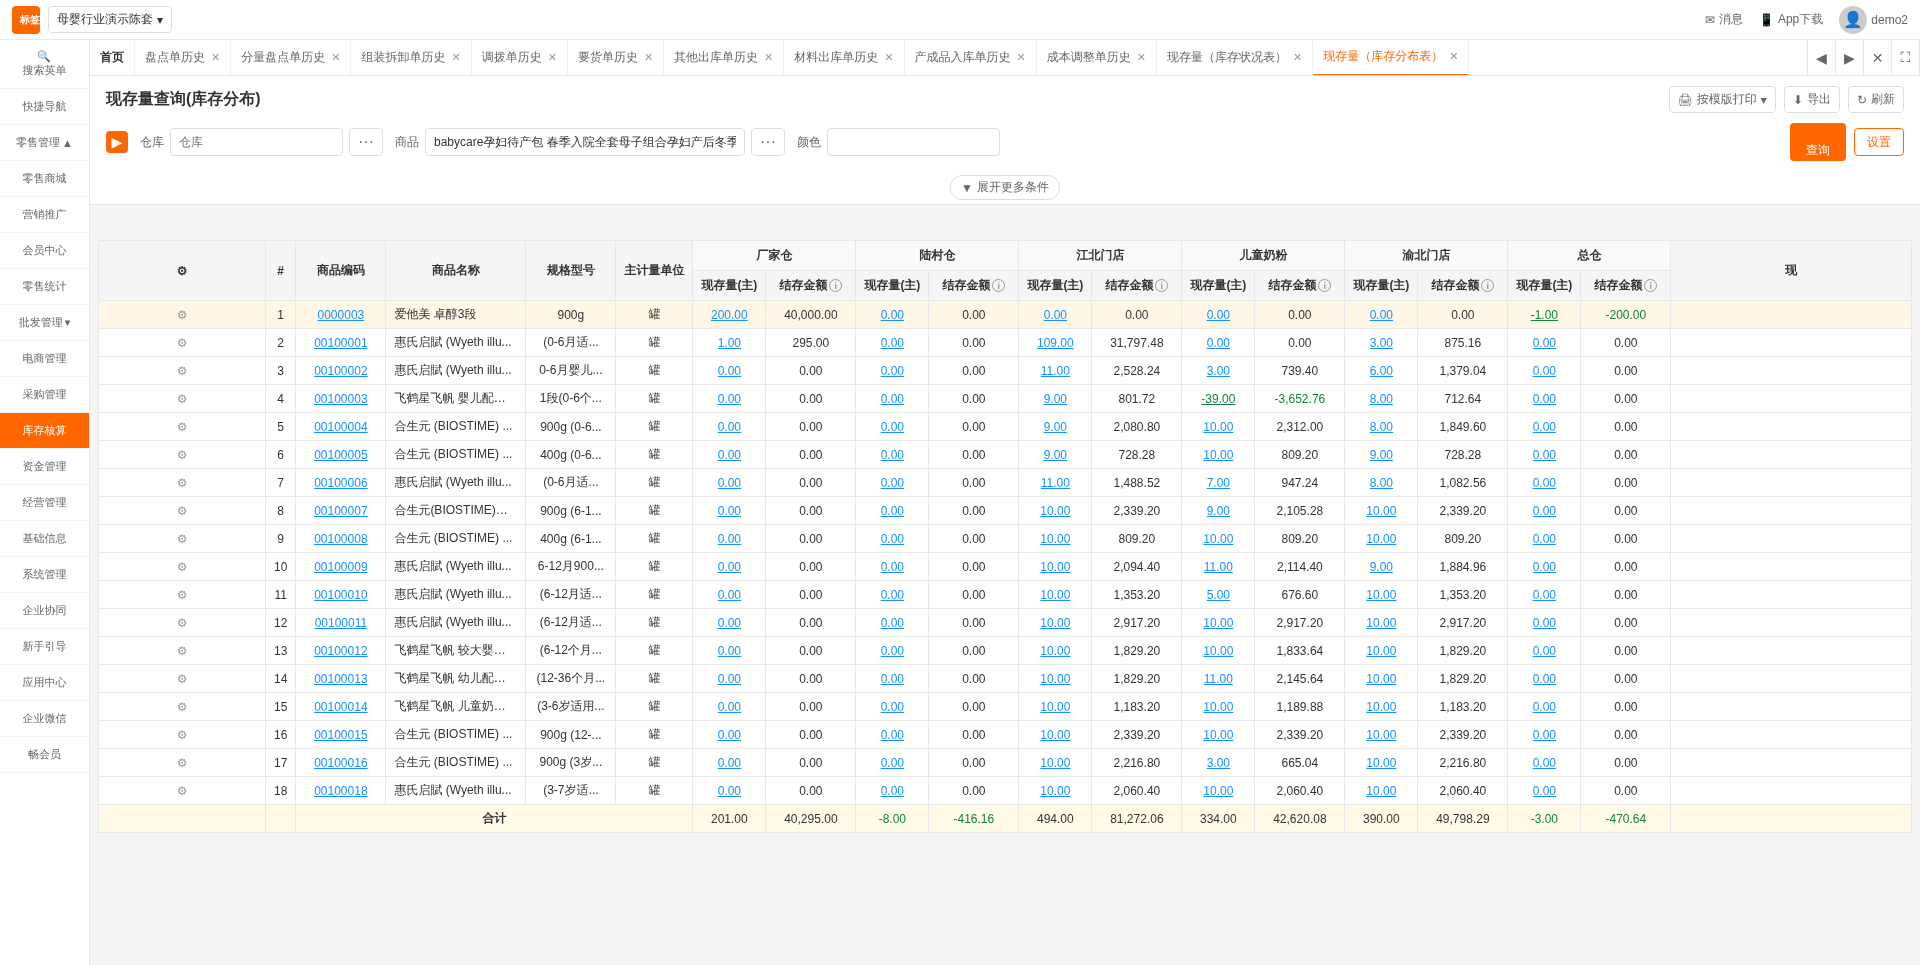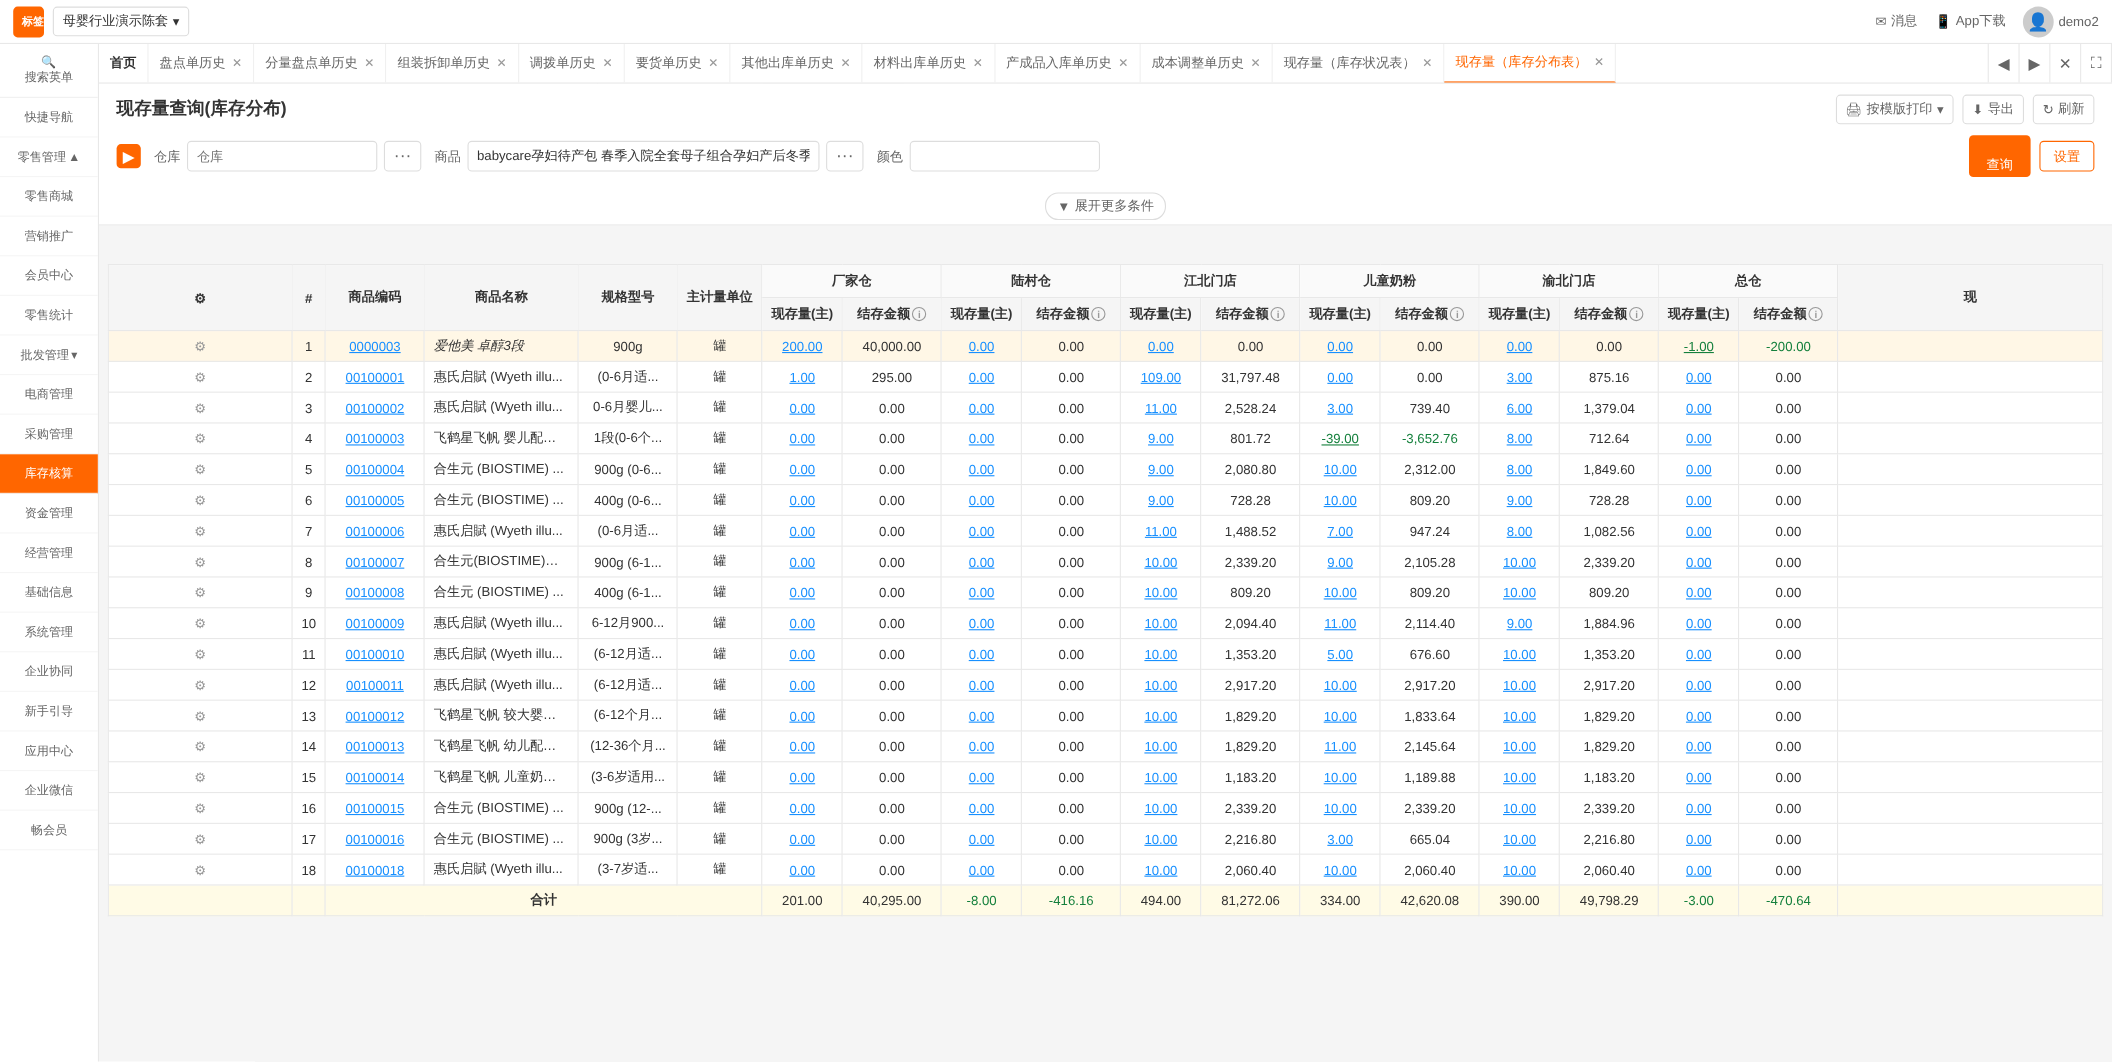--- a/index.html
+++ b/index.html
@@ -442,21 +442,21 @@
           <th class="col-qty">现存量(主)</th>
           <th class="col-amt">结存金额<span class="info-icon">i</span></th>
         </tr>
       </thead>
       <tbody id="table-body">
 
       <tr class="highlight-row">
     <td style="text-align:center;cursor:pointer;color:#999;">⚙</td>
     <td>1</td>
     <td class="underline">0000003</td>
-    <td class="text-left" style="max-width:140px;overflow:hidden;text-overflow:ellipsis;font-style:italic;" title="爱他美 卓醇3段">爱他美 卓醇3段</td>
+    <td class="text-left" style="max-width:140px;overflow:hidden;text-overflow:ellipsis;" title="爱他美 卓醇3段">爱他美 卓醇3段</td>
     <td>900g</td>
     <td>罐</td>
     <td class="underline">200.00</td>
     <td>40,000.00</td>
     <td class="underline">0.00</td>
     <td>0.00</td>
     <td class="underline">0.00</td>
     <td>0.00</td>
     <td class="underline">0.00</td>
     <td class="">0.00</td>

